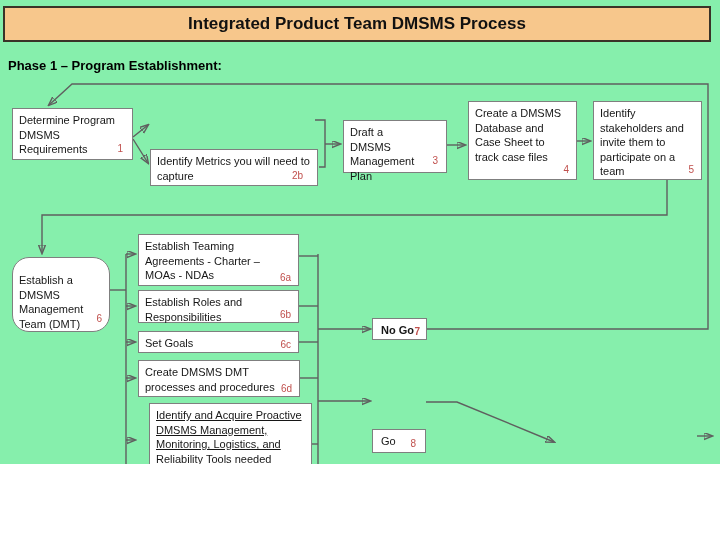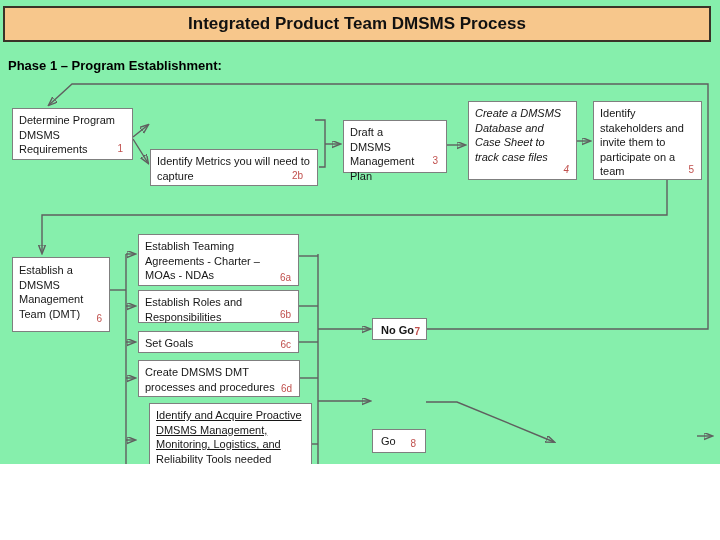--- a/index.html
+++ b/index.html
@@ -83,31 +83,31 @@
   <div class="fbox" style="left:150px;top:149px;width:168px;height:37px;">
     <span>Identify Metrics you will need to capture</span>
     <span class="num" style="right:14px;bottom:4px;">2b</span>
   </div>
 
   <div class="fbox" style="left:343px;top:120px;width:104px;height:53px;padding-right:22px;">
     <span>Draft a DMSMS Management Plan</span>
     <span class="num" style="right:8px;bottom:6px;">3</span>
   </div>
 
-  <div class="fbox" style="left:468px;top:101px;width:109px;height:79px;font-style:italic;">
+  <div class="fbox" style="left:468px;top:101px;width:109px;height:79px;">
     <span>Create a DMSMS Database and Case Sheet to track case files</span>
     <span class="num" style="right:7px;bottom:4px;">4</span>
   </div>
 
   <div class="fbox" style="left:593px;top:101px;width:109px;height:79px;">
     <span>Identify stakeholders and invite them to participate on a team</span>
     <span class="num" style="right:7px;bottom:4px;">5</span>
   </div>
 
-  <div class="fbox" style="left:12px;top:257px;width:98px;height:75px;padding-top:5px;">
+  <div class="fbox" style="left:12px;top:257px;width:98px;height:75px;padding-top:15px;border-radius:17px;">
     <span>Establish a DMSMS Management Team (DMT)</span>
     <span class="num" style="right:7px;bottom:7px;">6</span>
   </div>
 
   <div class="fbox" style="left:138px;top:234px;width:161px;height:52px;">
     <span>Establish Teaming Agreements - Charter – MOAs - NDAs</span>
     <span class="num">6a</span>
   </div>
 
   <div class="fbox" style="left:138px;top:290px;width:161px;height:33px;">

